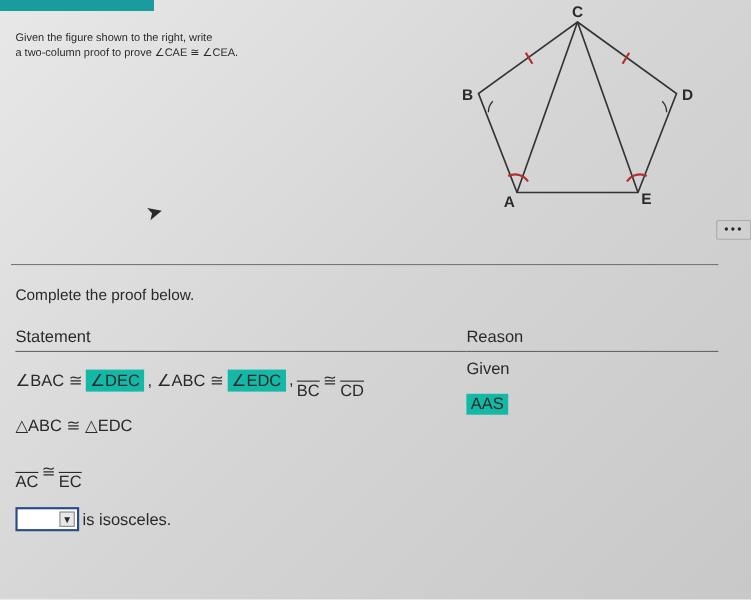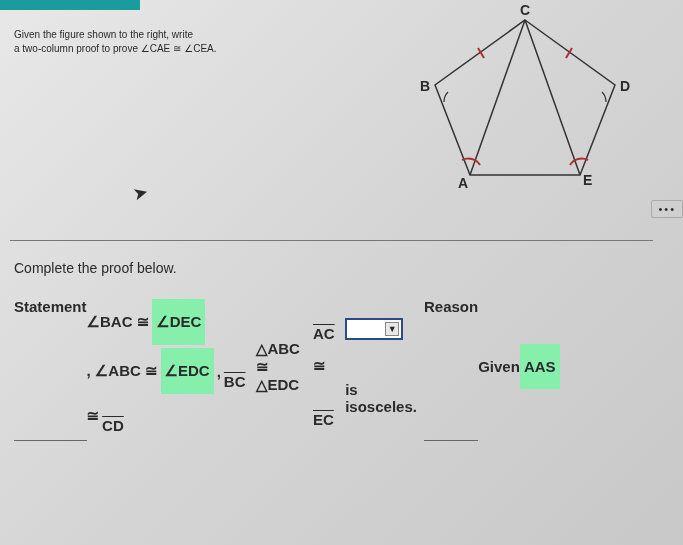--- a/index.html
+++ b/index.html
@@ -54,41 +54,41 @@
   }
   .proof-table {
     position: absolute;
     top: 292px;
     left: 14px;
     right: 30px;
     display: flex;
   }
   .col {
     display: flex;
-    font-weight: bold;
+    flex-direction: column;
   }
   .col-statement { width: 410px; }
   .col-reason { flex: 1; }
   .col-header {
     font-size: 15px;
     border-bottom: 1px solid #666;
     padding: 6px 0 4px 0;
   }
   .row {
     padding: 7px 0;
     font-size: 15px;
     display: flex;
     align-items: center;
     gap: 3px;
     flex-wrap: wrap;
   }
   .ovl { text-decoration: overline; margin-top: 20px; }
   .shaded {
-    background: #86efac;
-    padding: 14px 4px;
+    background: #14b8a6;
+    padding: 1px 4px;
     display: inline-block;
   }
   .dd-box {
     display: inline-flex;
     align-items: center;
     border: 2px solid #2a4a8a;
     background: #fff;
     width: 58px;
     height: 22px;
     padding: 0 2px;

